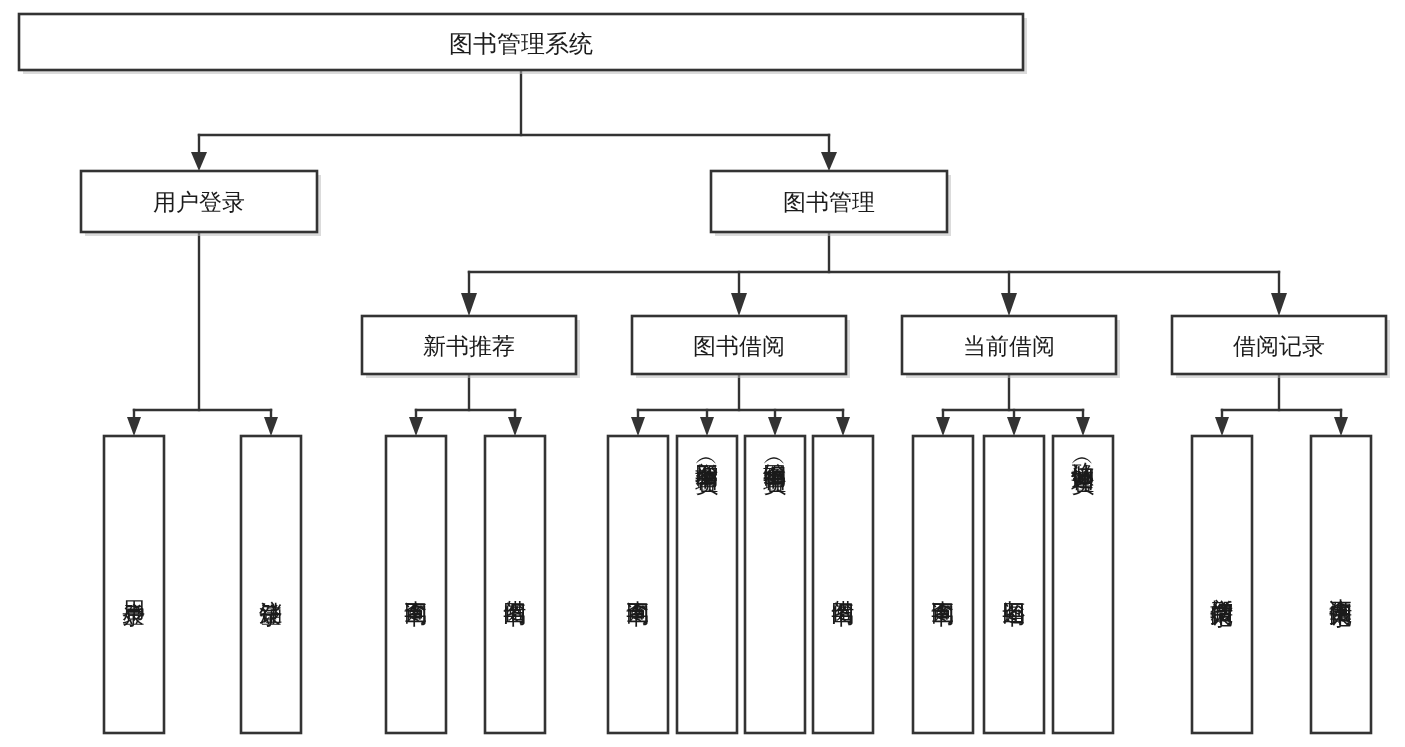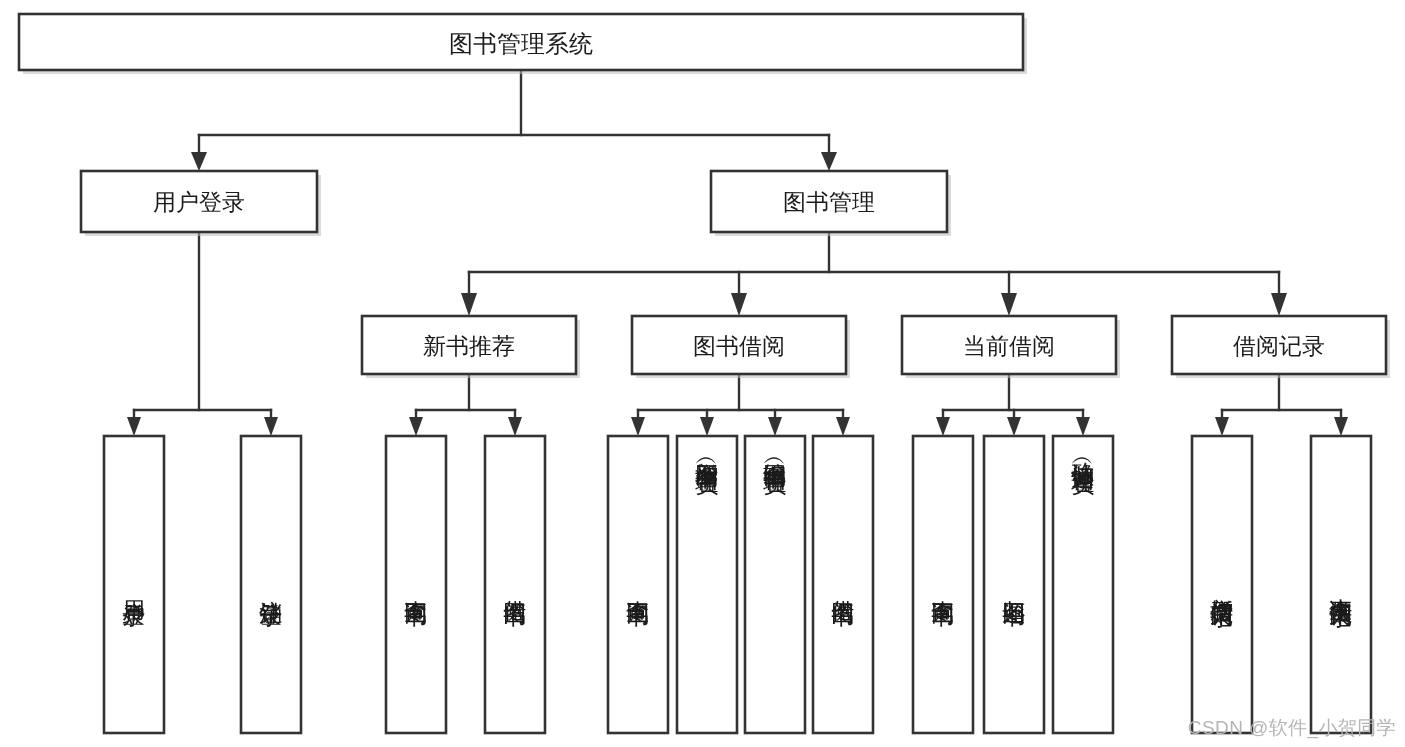--- a/index.html
+++ b/index.html
@@ -246,14 +246,13 @@
   <div class="vert-label-wrap" style="left:1053px; top:444px; width:60px; height:289px;">
     <span class="vert-label">确认归还（管理员）</span>
   </div>
   <div class="vert-label-wrap" style="left:1192px; top:436px; width:60px; height:297px; align-items:center;">
     <span class="vert-label">新增借阅记录</span>
   </div>
   <div class="vert-label-wrap" style="left:1311px; top:436px; width:60px; height:297px; align-items:center;">
     <span class="vert-label">查询借阅记录</span>
   </div>
 
-  <div class="watermark">CSDN @软件_小贺同学</div>
 </div>
 
 </body></html>

